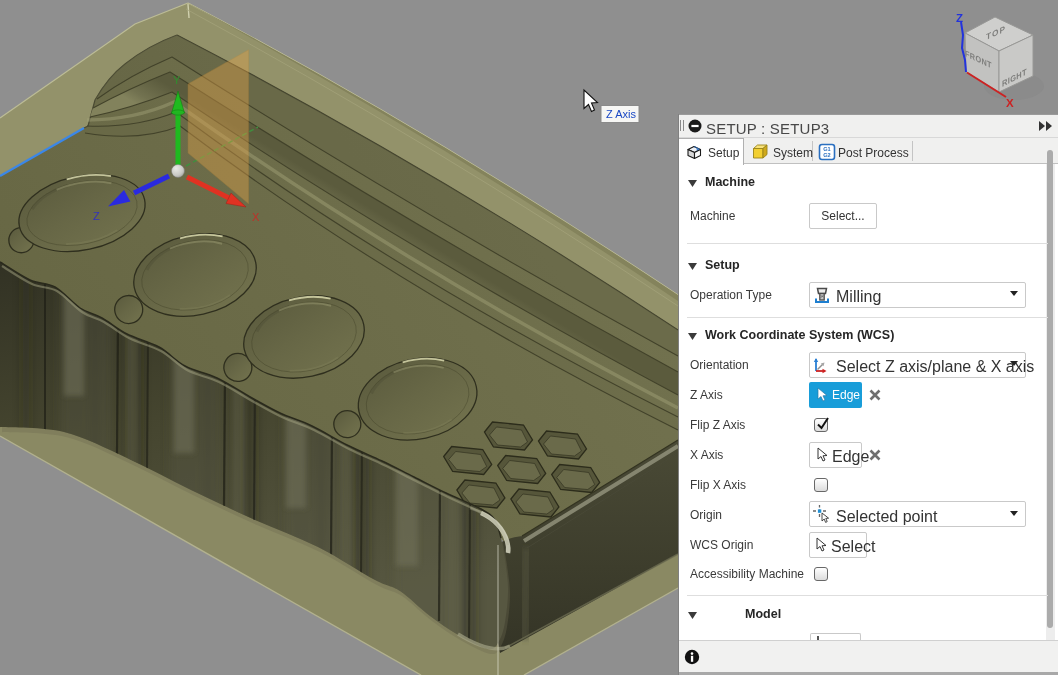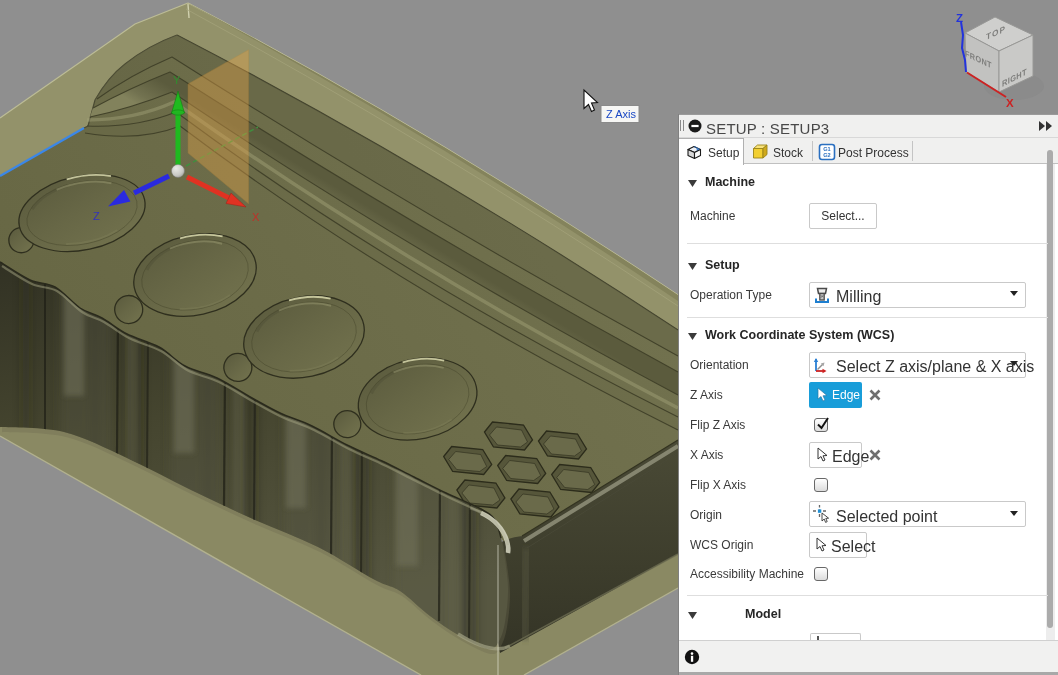--- a/index.html
+++ b/index.html
@@ -294,21 +294,21 @@
   <path d="M3 7.5 L3 13.5 L9.5 16.5 L9.5 10.5 Z" fill="#d8d8d8" stroke="#1a1a1a" stroke-width="1.1" stroke-linejoin="round"></path>
   <path d="M9.5 10.5 L15.5 7.5 L15.5 13.5 L9.5 16.5 Z" fill="#fafafa" stroke="#1a1a1a" stroke-width="1.1" stroke-linejoin="round"></path>
 </svg>
 <div class="abs tabtxt" style="left:708px;top:146px;">Setup</div>
 
 <svg class="abs" style="left:751px;top:142px" width="20" height="20" viewBox="0 0 20 20">
   <path d="M2.5 6.5 L12 6.5 L12 16 L2.5 16 Z" fill="#f2cf30" stroke="#9a8418" stroke-width=".9"></path>
   <path d="M2.5 6.5 L6.5 3 L16 3 L12 6.5 Z" fill="#f8e27a" stroke="#9a8418" stroke-width=".9"></path>
   <path d="M12 6.5 L16 3 L16 12.5 L12 16 Z" fill="#cfa91c" stroke="#9a8418" stroke-width=".9"></path>
 </svg>
-<div class="abs tabtxt" style="left:773px;top:146px;">Stock</div>
+<div class="abs tabtxt" style="left:773px;top:146px;">System</div>
 
 <svg class="abs" style="left:818px;top:143px" width="18" height="18" viewBox="0 0 18 18">
   <rect x="1.5" y="1.5" width="15" height="15" rx="2.5" fill="#fff" stroke="#2a6fc0" stroke-width="1.6"></rect>
   <text x="9" y="8" font-size="5.6" font-weight="bold" fill="#2a6fc0" text-anchor="middle" font-family="Liberation Sans">G1</text>
   <text x="9" y="14.4" font-size="5.6" font-weight="bold" fill="#2a6fc0" text-anchor="middle" font-family="Liberation Sans">G2</text>
 </svg>
 <div class="abs tabtxt" style="left:838px;top:146px;">Post Process</div>
 
 <div class="abs" style="left:1046px;top:164px;width:9px;height:476px;background:#ededed;"></div>
 <div class="abs" style="left:1047px;top:150px;width:6px;height:478px;background:#ababab;border-radius:3px;"></div>

